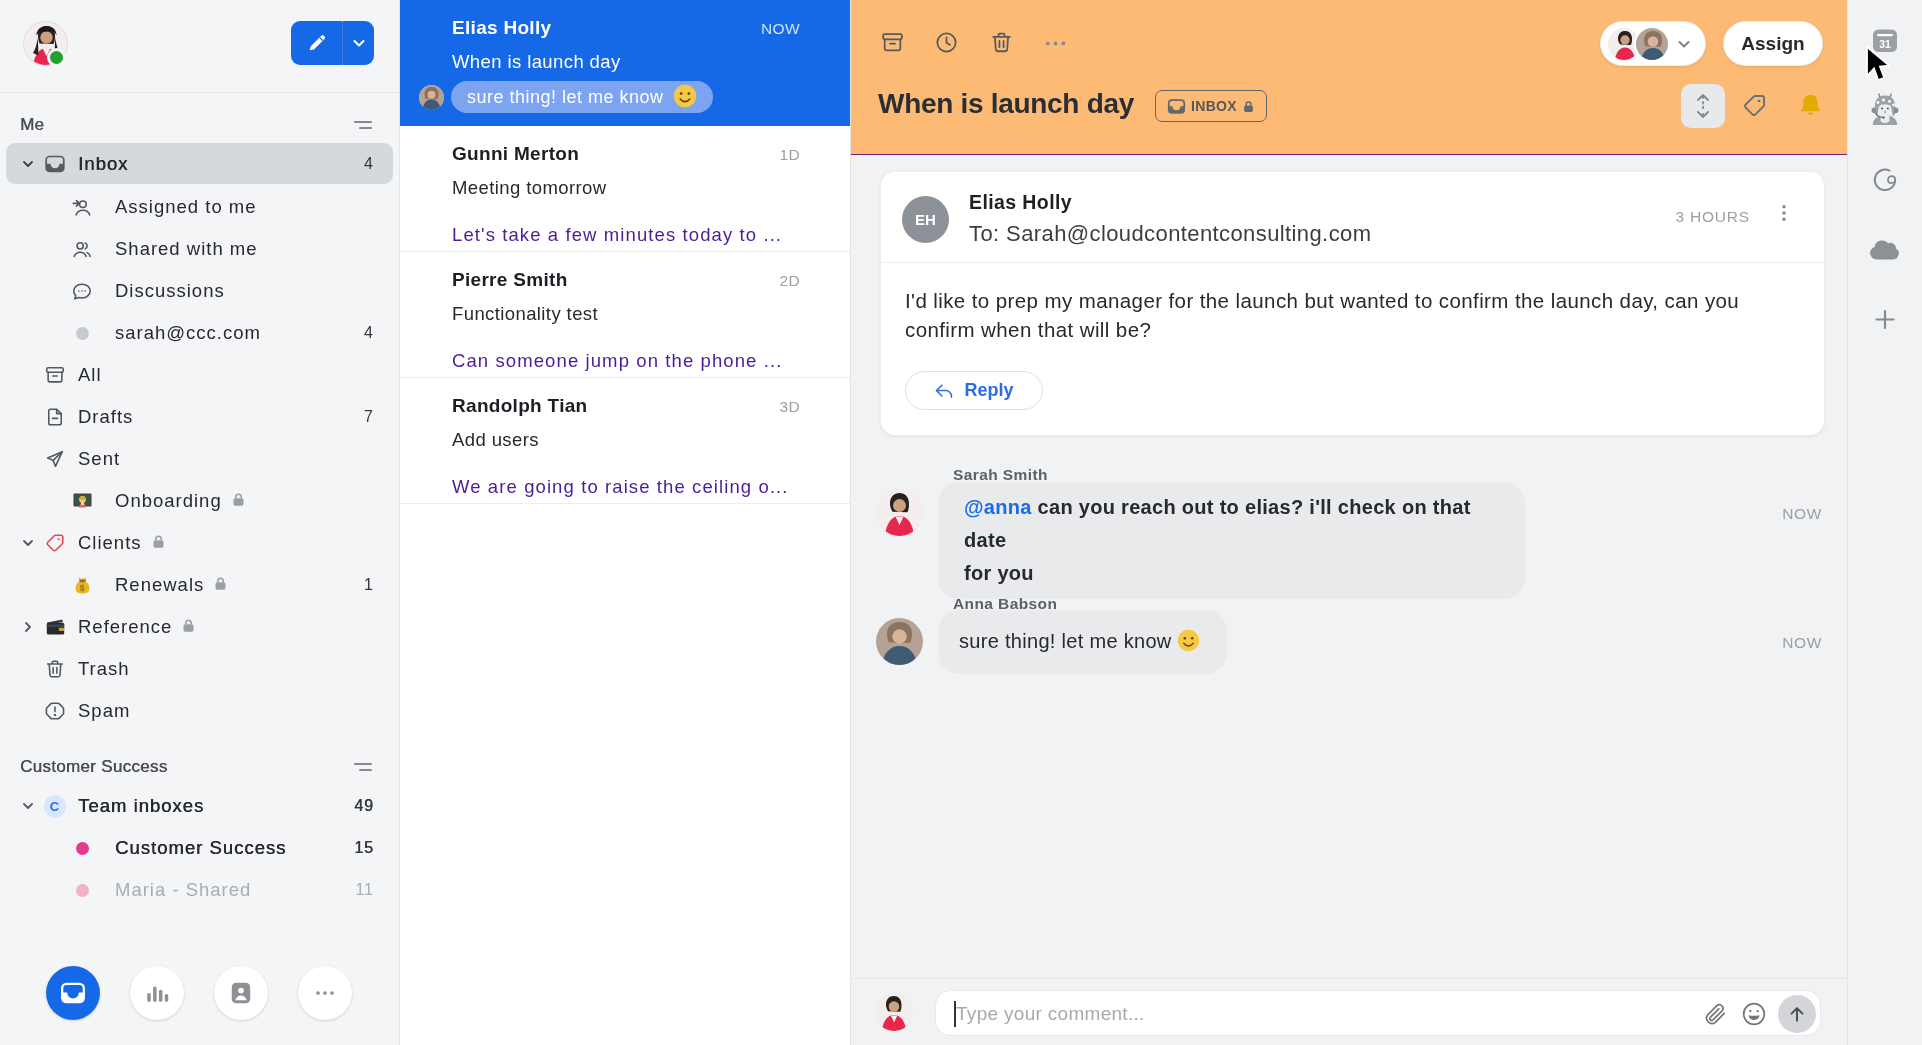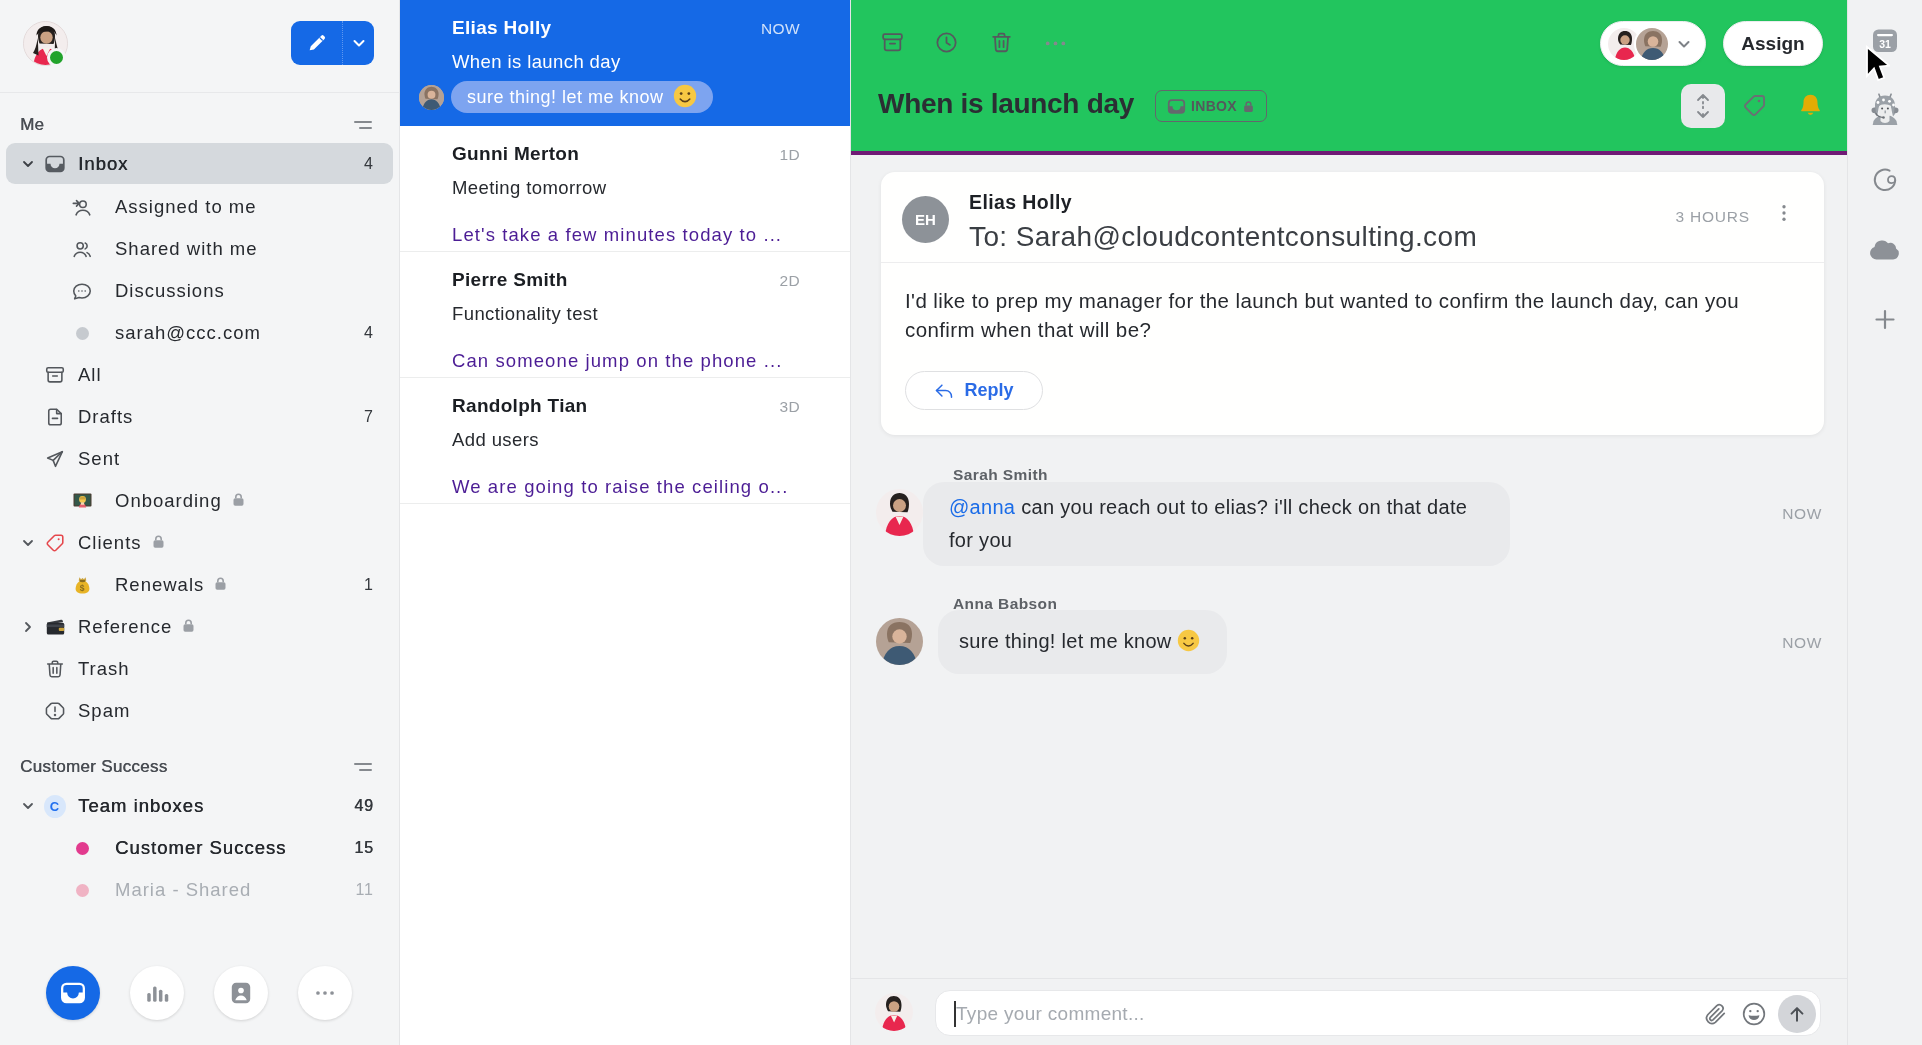--- a/index.html
+++ b/index.html
@@ -54,37 +54,37 @@
 .mailrow .prev { font-size:18.5px; letter-spacing:1.1px; color:#4c1d95; margin-top:25px; white-space:nowrap; }
 .mailrow.sel { background:#1569e6; border-bottom:none; height:126px; }
 .mailrow.sel .name, .mailrow.sel .subj { color:#fff; }
 .mailrow.sel .when { color:rgba(255,255,255,.8); }
 .selpill-wrap { display:flex; align-items:center; margin-top:8px; margin-left:-33px; }
 .mini-av { width:25px; height:25px; border-radius:50%; background:#b9a89a; flex:none; overflow:hidden; position:relative; }
 .selpill { margin-left:7px; background:#7da4f0; border-radius:16px; height:32px; line-height:32px; color:#fff; font-size:18px; padding:0 16px; white-space:nowrap; letter-spacing:.5px; }
 
 
 #main { width:996px; height:1045px; flex:none; display:flex; flex-direction:column; background:#f1f2f3; }
-#header { height:155px; background:#22c55e; border-bottom:4px solid #701a75; position:relative; flex:none; }
+#header { height:155px; background:#fdba74; border-bottom:1px solid #701a75; position:relative; flex:none; }
 .tb-ic { position:absolute; top:30px; }
 .pill-avs { position:absolute; left:749px; top:21px; width:106px; height:45px; background:#fff; border:1px solid #ebecee; border-radius:23px; box-shadow:0 1px 3px rgba(0,0,0,.09); display:flex; align-items:center; padding-left:5px; }
 .pav { width:36px; height:36px; border-radius:50%; border:2px solid #fff; position:relative; overflow:hidden; flex:none; }
 .pav + .pav { margin-left:-8px; }
 .assign-btn { position:absolute; left:872px; top:21px; width:100px; height:45px; background:#fff; border:1px solid #ebecee; border-radius:23px; box-shadow:0 1px 3px rgba(0,0,0,.09); font-size:19px; font-weight:bold; color:#26292e; text-align:center; line-height:43px; }
 #header h1 { position:absolute; left:27px; top:88px; font-size:28px; color:#2b2e33; letter-spacing:-.3px; }
 .inbox-badge { position:absolute; left:304px; top:90px; width:112px; height:32px; border:1.5px solid #63676c; border-radius:7px; display:flex; align-items:center; justify-content:center; gap:5px; color:#55585c; font-weight:bold; font-size:14px; letter-spacing:.3px; }
 .updown-btn { position:absolute; left:830px; top:84px; width:44px; height:44px; background:#e8e9eb; border-radius:10px; display:flex; align-items:center; justify-content:center; }
 .tag-ic { position:absolute; left:890px; top:92px; }
 .bell-ic { position:absolute; left:946px; top:92px; }
 #conv { flex:1; position:relative; overflow:hidden; }
 #card { position:absolute; left:30px; top:17px; width:943px; background:#fffffe; border-radius:14px; box-shadow:0 1px 4px rgba(0,0,0,.07); }
 .card-head { height:91px; position:relative; border-bottom:1px solid #ededee; }
 .eh-av { position:absolute; left:21px; top:24px; width:47px; height:47px; border-radius:50%; background:#8d9298; color:#fff; font-size:15px; font-weight:bold; text-align:center; line-height:47px; }
 .ch-name { position:absolute; left:88px; top:19px; font-size:19.5px; letter-spacing:.4px; font-weight:bold; color:#1d2025; }
-.ch-to { position:absolute; left:88px; top:49px; font-size:28px; letter-spacing:.4px; color:#3a3e43; }
+.ch-to { position:absolute; left:88px; top:49px; font-size:22px; letter-spacing:.4px; color:#3a3e43; }
 .ch-time { position:absolute; right:74px; top:36px; font-size:15.5px; color:#9ba0a6; letter-spacing:.8px; }
 .ch-dots { position:absolute; right:30px; top:31px; }
 .card-body { padding:23px 24px 25px 24px; }
 .card-body p { font-size:20.5px; letter-spacing:.4px; line-height:29px; color:#26292e; }
 .reply-btn { margin-top:27px; width:138px; height:39px; border:1px solid #dfe0e2; border-radius:20px; display:flex; align-items:center; justify-content:center; gap:10px; color:#2a6be6; font-size:18px; font-weight:bold; background:#fff; }
 .comment { position:relative; }
 .cm-label { font-size:15.5px; letter-spacing:.4px; font-weight:bold; color:#5d6166; }
 .cm-av { position:absolute; width:47px; height:47px; border-radius:50%; overflow:hidden; }
 .bubble { background:#e9eaec; border-radius:21px; font-size:20px; letter-spacing:.3px; color:#26292e; line-height:33px; padding:10px 20px; display:inline-block; }
 .cm-now { position:absolute; font-size:15.5px; color:#9ba0a6; letter-spacing:.6px; }
@@ -508,21 +508,21 @@
     </div>
     <div class="comment">
       <div class="cm-label" style="position:absolute;left:102px;top:311px">Sarah Smith</div>
       <div class="cm-av" style="left:25px;top:334px"><svg width="47" height="47" viewBox="0 0 47 47">
             <rect width="47" height="47" fill="#f3eded"></rect>
             <path d="M14 15c0-7.5 4.2-11 9.5-11S33 7.5 33 15c0 3.2-.6 6.2-1.5 8.3l-15-.5C15.5 20.7 14 18 14 15z" fill="#26201e"></path>
             <circle cx="23.5" cy="16.5" r="6.5" fill="#caa183"></circle>
             <path d="M9 47c1-12.5 6.8-20 14.5-20S37 34.5 38 47z" fill="#e8274e"></path>
             <path d="M19.5 27.5h8l-4 8.5z" fill="#f6f1ea"></path>
           </svg></div>
-      <div class="bubble" style="position:absolute;left:72px;top:327px;width:587px;padding:9px 26px;"><span class="at">@anna</span> can you reach out to elias? i'll check on that date<br>for you</div>
+      <div class="bubble" style="position:absolute;left:87px;top:327px;width:587px;padding:9px 26px;font-weight:bold;"><span class="at">@anna</span> can you reach out to elias? i'll check on that date<br>for you</div>
       <div class="cm-now" style="right:25px;top:350px">NOW</div>
       <div class="cm-label" style="position:absolute;left:102px;top:440px">Anna Babson</div>
       <div class="cm-av" style="left:25px;top:463px"><svg width="47" height="47" viewBox="0 0 47 47">
             <rect width="47" height="47" fill="#b5a295"></rect>
             <path d="M11 16c0-8 5-12 12.5-12S36 8 36 16c0 3.4-.7 6.6-1.8 9l-21.4-.7C11.7 22 11 19 11 16z" fill="#8a7362"></path>
             <circle cx="23.5" cy="18.5" r="7.2" fill="#d9b49a"></circle>
             <path d="M6 47c1.3-11.5 7.8-19 17.5-19S39.7 35.5 41 47z" fill="#3e5a74"></path>
           </svg></div>
       <div class="bubble" style="position:absolute;left:87px;top:455px;width:289px;height:64px;padding:15px 0 0 21px;">sure thing! let me know <svg class="icon" style="margin-top:-4px" width="23" height="23" viewBox="0 0 20 20">
             <circle cx="10" cy="10" r="9.3" fill="#f7c843"></circle>

